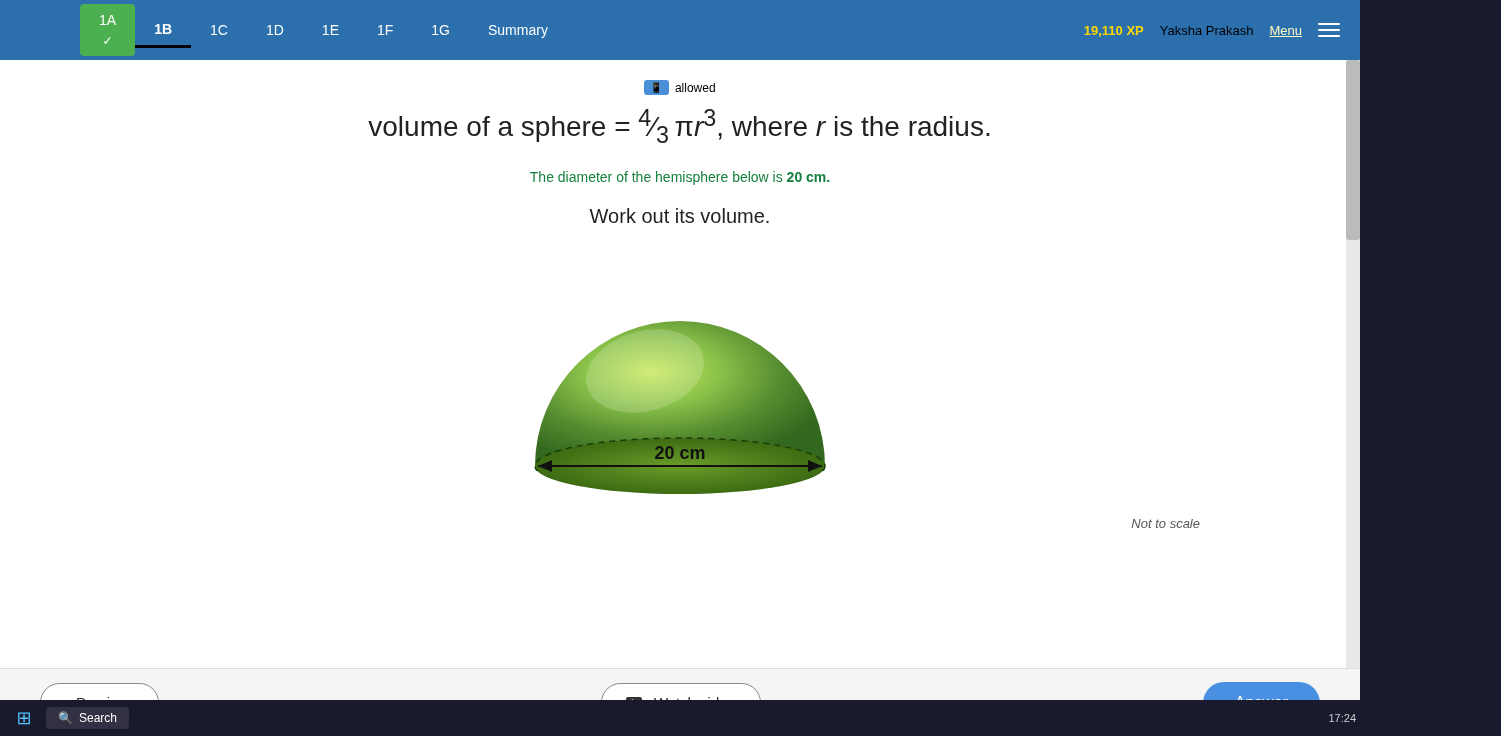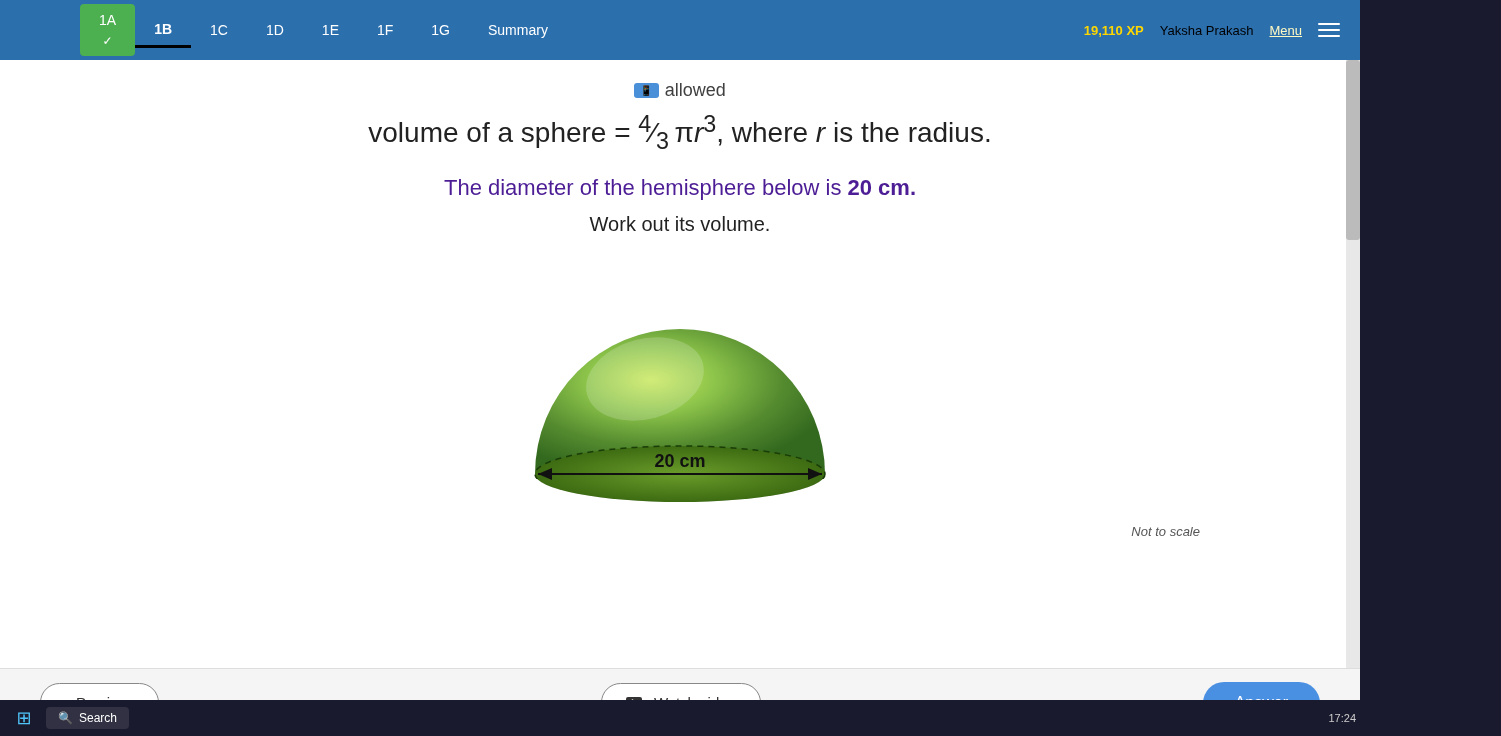--- a/index.html
+++ b/index.html
@@ -131,22 +131,22 @@
 
     .calc-icon {
       background: #4a90d9;
       color: white;
       font-size: 10px;
       padding: 2px 6px;
       border-radius: 3px;
     }
 
     .calc-text {
-      font-size: 18px;
-      color: #404040;
+      font-size: 12px;
+      color: #000000;
     }
 
     
     .formula-section {
       text-align: center;
       margin-bottom: 20px;
     }
 
     .formula-text {
       font-size: 28px;
@@ -154,23 +154,23 @@
       font-weight: 400;
     }
 
     
     .problem-section {
       text-align: center;
       margin-bottom: 20px;
     }
 
     .problem-diameter {
-      font-size: 22px;
-      color: #4c1d95;
-      margin-bottom: 8px;
+      font-size: 14px;
+      color: #15803d;
+      margin-bottom: 16px;
     }
 
     .problem-instruction {
       font-size: 20px;
       color: #222;
       line-height: 1.5;
     }
 
     
     .diagram-section {

